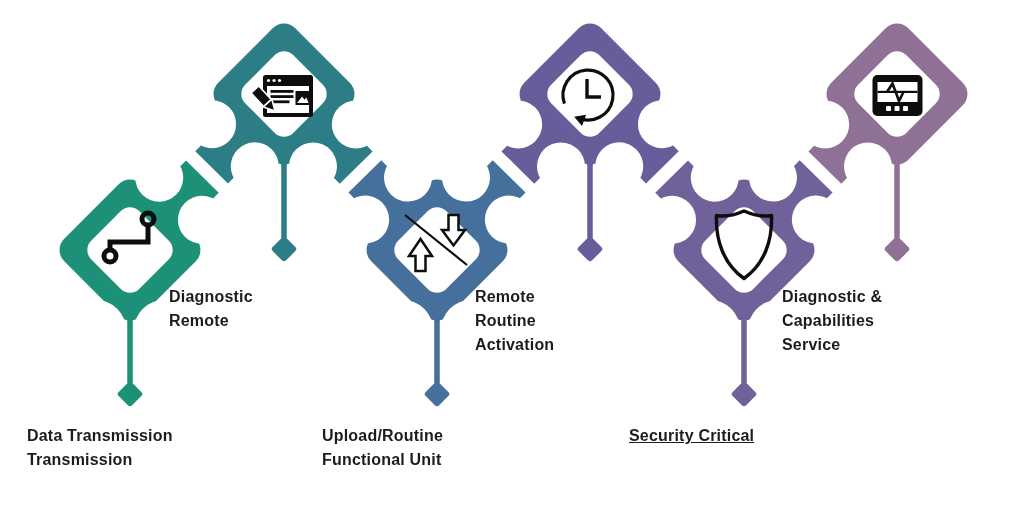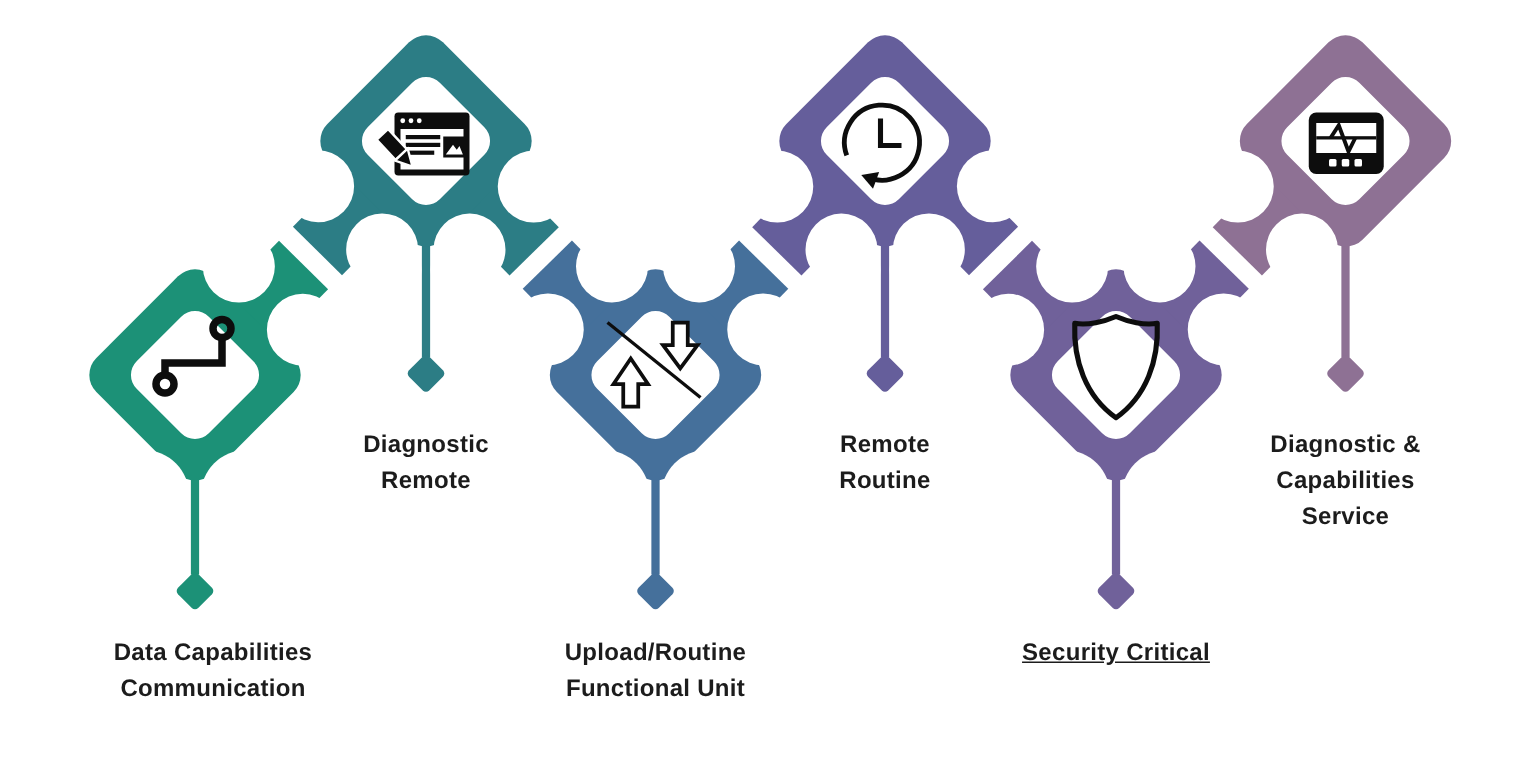--- a/index.html
+++ b/index.html
@@ -1,21 +1,21 @@
 <!DOCTYPE html>
 <html><head>
 <meta charset="utf-8">
 <title>Diagram</title>
 <style>
   html,body{margin:0;padding:0;background:#ffffff;}
   .stage{position:relative;width:1024px;height:512px;background:#ffffff;overflow:hidden;
          font-family:"Liberation Sans",sans-serif;}
   .stage svg{position:absolute;left:0;top:0;}
   .labels{position:absolute;left:0;top:0;width:1024px;height:512px;pointer-events:none;}
-  .node-label{position:absolute;width:230px;transform:translateX(-50%);text-align:center;
+  .node-label{position:absolute;width:230px;transform:translateX(-50%);text-align:left;
               font-weight:700;font-size:16px;line-height:24px;letter-spacing:.2px;color:#1c1c1c;}
   .node-label span{display:block;}
   .lbl0{left:142px;top:424px;}
   .lbl1{left:284px;top:285px;}
   .lbl2{left:437px;top:424px;}
   .lbl3{left:590px;top:285px;}
   .lbl4{left:744px;top:424px;text-decoration:underline;}
   .lbl5{left:897px;top:285px;}
 </style>
 </head>
@@ -183,34 +183,35 @@
           <path d="M-10 -2 L-4.5 -10.5 L2 7 L6.5 -2" fill="none" stroke="#0d0d0d" stroke-width="2.6"></path>
           <rect x="-11" y="12" width="5" height="5" rx="1" fill="#fff"></rect>
           <rect x="-2.5" y="12" width="5" height="5" rx="1" fill="#fff"></rect>
           <rect x="6" y="12" width="5" height="5" rx="1" fill="#fff"></rect>
         </g>
       </g>
     </svg>
 
   <div class="labels">
     <div class="node-label lbl0">
-      <span>Data Capabilities</span>
-      <span>Communication</span>
+      <span>Data Transmission</span>
+      <span>Transmission</span>
     </div>
     <div class="node-label lbl1">
       <span>Diagnostic</span>
       <span>Remote</span>
     </div>
     <div class="node-label lbl2">
       <span>Upload/Routine</span>
       <span>Functional Unit</span>
     </div>
     <div class="node-label lbl3">
       <span>Remote</span>
       <span>Routine</span>
+      <span>Activation</span>
     </div>
     <div class="node-label lbl4">
       <span>Security Critical</span>
     </div>
     <div class="node-label lbl5">
       <span>Diagnostic &amp;</span>
       <span>Capabilities</span>
       <span>Service</span>
     </div>
   </div>

